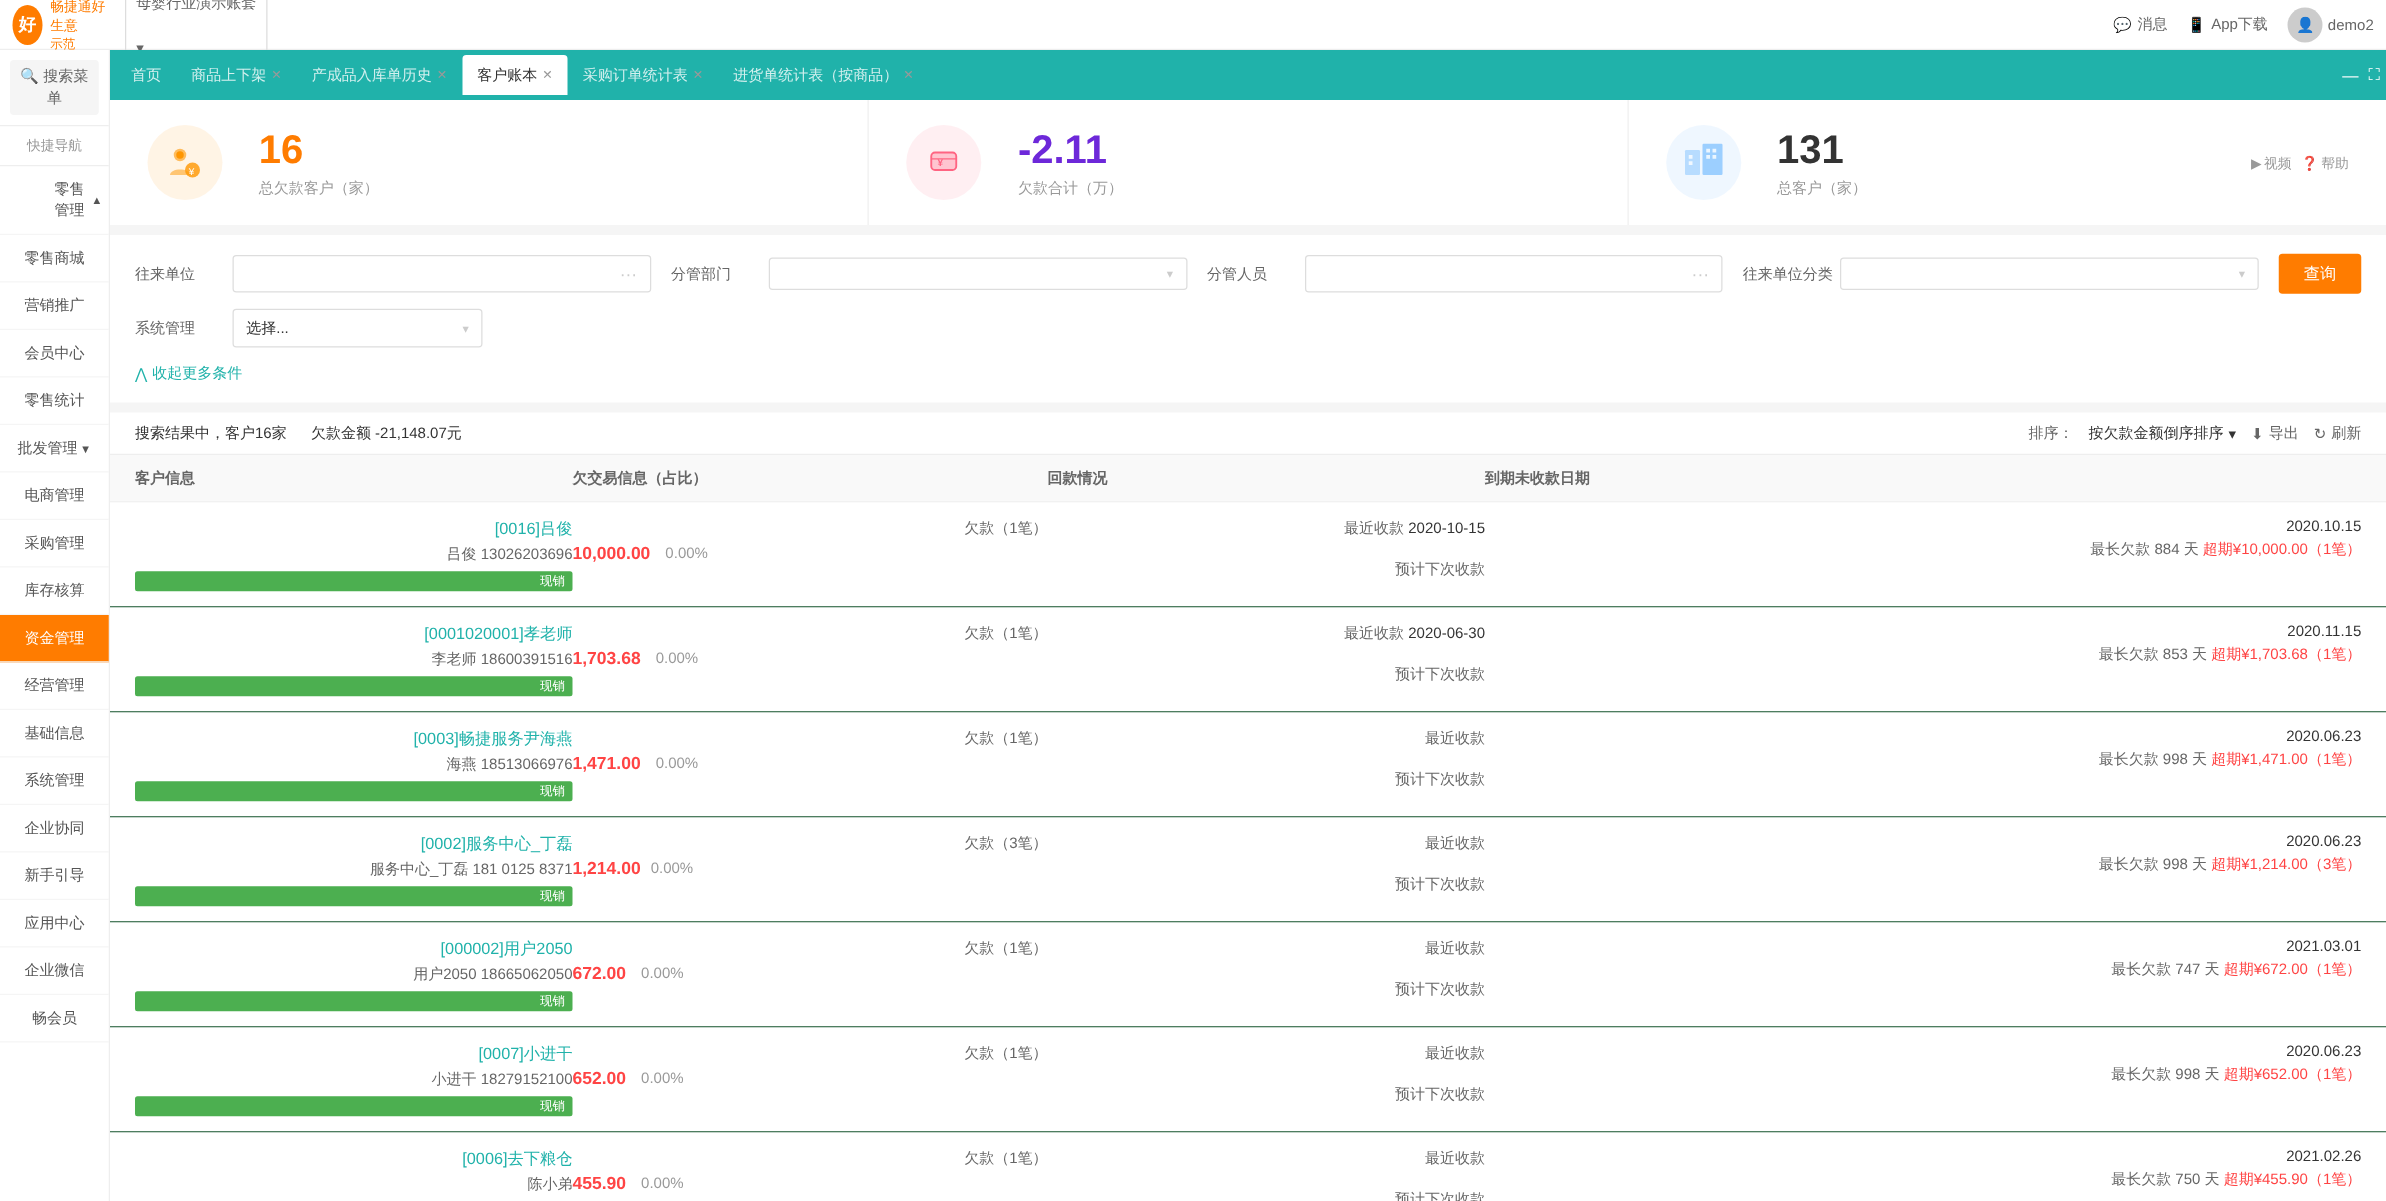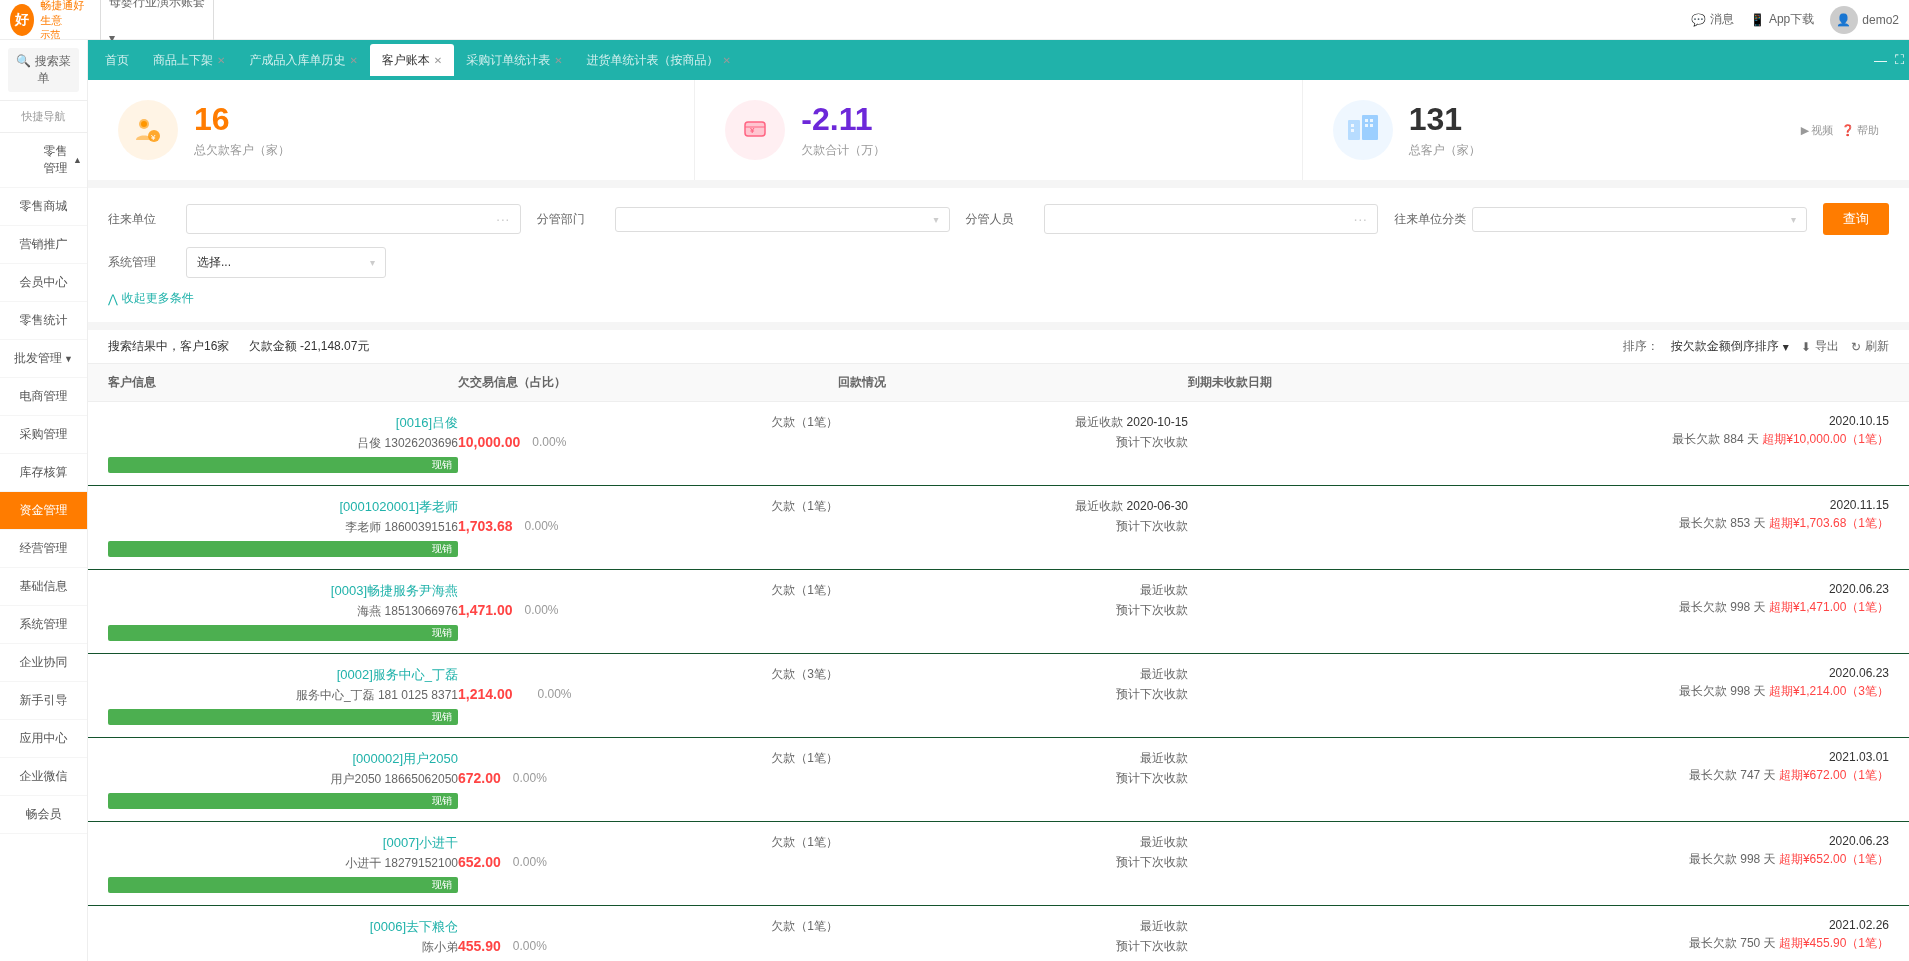--- a/index.html
+++ b/index.html
@@ -40,21 +40,21 @@
     .page-content { flex: 1; overflow-y: auto; padding: 0; background: #f5f5f5; }
 
     
     .stats-row { display: flex; background: #fff; margin-bottom: 8px; }
     .stat-card { flex: 1; padding: 20px 30px; display: flex; align-items: center; gap: 16px; border-right: 1px solid #f0f0f0; }
     .stat-card:last-child { border-right: none; }
     .stat-icon { width: 60px; height: 60px; border-radius: 50%; display: flex; align-items: center; justify-content: center; font-size: 24px; }
     .stat-icon.orange { background: rgba(255,150,0,0.1); color: #ff9600; }
     .stat-icon.pink { background: rgba(255,100,130,0.1); color: #ff6482; }
     .stat-icon.blue { background: rgba(100,180,255,0.1); color: #64b4ff; }
-    .stat-body { display: flex; flex-direction: column; }
+    .stat-body { display: flex; flex-direction: column; margin-left: 13px; }
     .stat-number { font-size: 32px; font-weight: bold; }
     .stat-number.orange { color: #ff7c00; }
     .stat-number.red { color: #6d28d9; }
     .stat-number.dark { color: #333; }
     .stat-label { font-size: 12px; color: #999; margin-top: 4px; }
     .stat-card-actions { margin-left: auto; display: flex; gap: 8px; align-items: flex-start; }
     .stat-action-btn { font-size: 11px; color: #999; cursor: pointer; display: flex; align-items: center; gap: 2px; }
 
     
     .filter-section { background: #fff; padding: 15px 20px; margin-bottom: 8px; }
@@ -82,21 +82,21 @@
     .table-header-row { display: grid; grid-template-columns: 350px 380px 350px 1fr; padding: 10px 20px; background: #f9f9f9; border-bottom: 1px solid #eee; font-size: 12px; color: #666; font-weight: bold; }
     .data-row { display: grid; grid-template-columns: 350px 380px 350px 1fr; padding: 12px 20px; border-bottom: 1px solid #14532d; background: #fff; text-align: right; }
     .customer-info { display: flex; flex-direction: column; gap: 3px; }
     .customer-name { color: #20b2aa; font-size: 13px; cursor: pointer; }
     .customer-phone { font-size: 12px; color: #666; }
     .customer-tag { display: inline-block; background: #4caf50; color: #fff; font-size: 10px; padding: 1px 6px; border-radius: 2px; margin-top: 2px; }
     .debt-info { display: flex; flex-direction: column; gap: 3px; }
     .debt-count { font-size: 12px; color: #666; }
     .debt-amount { color: #ff4444; font-size: 14px; font-weight: bold; }
     .debt-percent { font-size: 12px; color: #999; }
-    .recovery-info { display: flex; flex-direction: column; gap: 3px; margin-left: 28px; }
+    .recovery-info { display: flex; flex-direction: column; gap: 16px; margin-left: 28px; }
     .recovery-item { font-size: 12px; color: #666; }
     .recovery-date { color: #333; }
     .due-date-info { display: flex; flex-direction: column; gap: 3px; }
     .due-date { font-size: 12px; color: #333; }
     .overdue-info { font-size: 12px; color: #666; }
     .overdue-link { color: #ff4444; cursor: pointer; }
 
     
     ::-webkit-scrollbar { width: 6px; }
     ::-webkit-scrollbar-track { background: #f1f1f1; }
@@ -417,21 +417,21 @@
           </div>
 
           <div class="data-row">
             <div class="customer-info">
               <div class="customer-name">[0002]服务中心_丁磊</div>
               <div class="customer-phone">服务中心_丁磊 181 0125 8371</div>
               <span class="customer-tag">现销</span>
             </div>
             <div class="debt-info">
               <div class="debt-count">欠款（3笔）</div>
-              <div style="display:flex;align-items:center;gap:25px;">
+              <div style="display:flex;align-items:center;gap:8px;">
                 <div class="debt-amount">1,214.00</div>
                 <div class="debt-percent">0.00%</div>
               </div>
             </div>
             <div class="recovery-info">
               <div class="recovery-item">最近收款</div>
               <div class="recovery-item">预计下次收款</div>
             </div>
             <div class="due-date-info">
               <div class="due-date">2020.06.23</div>

